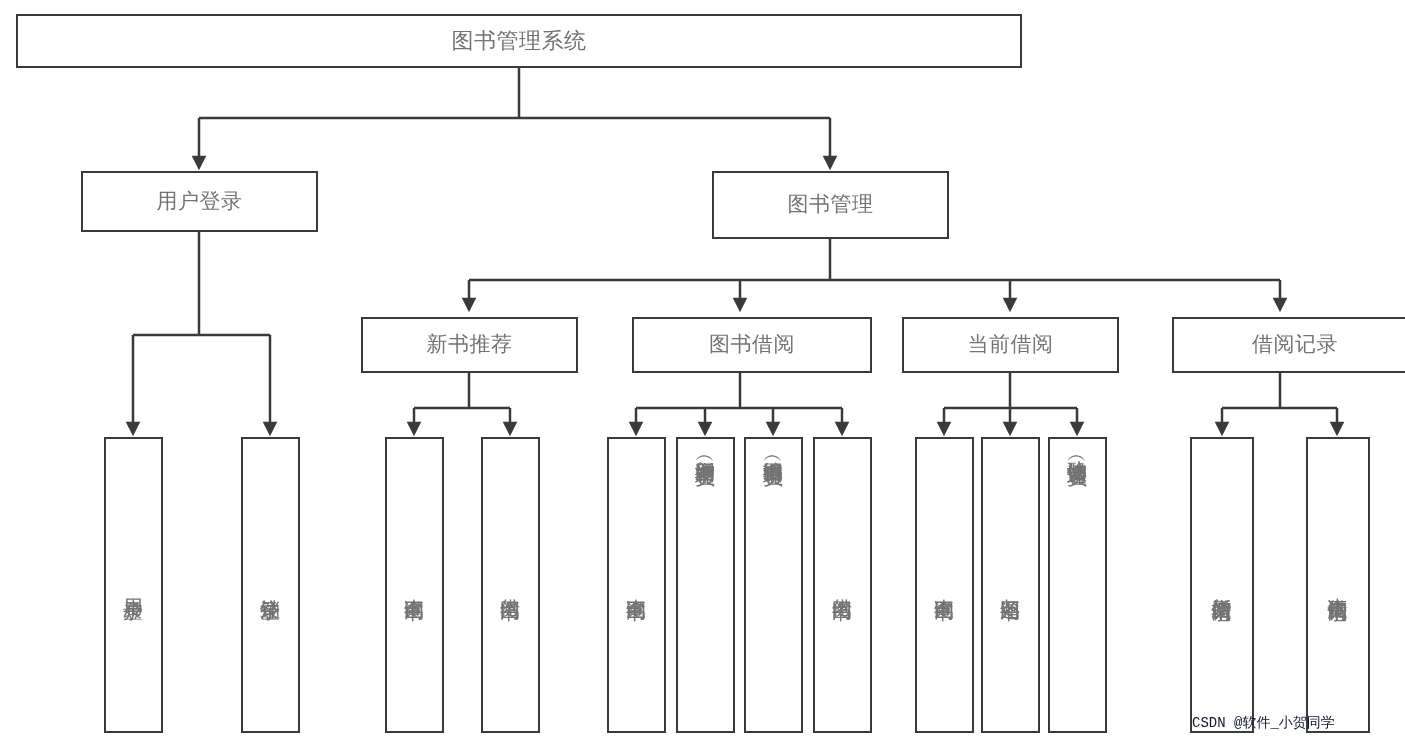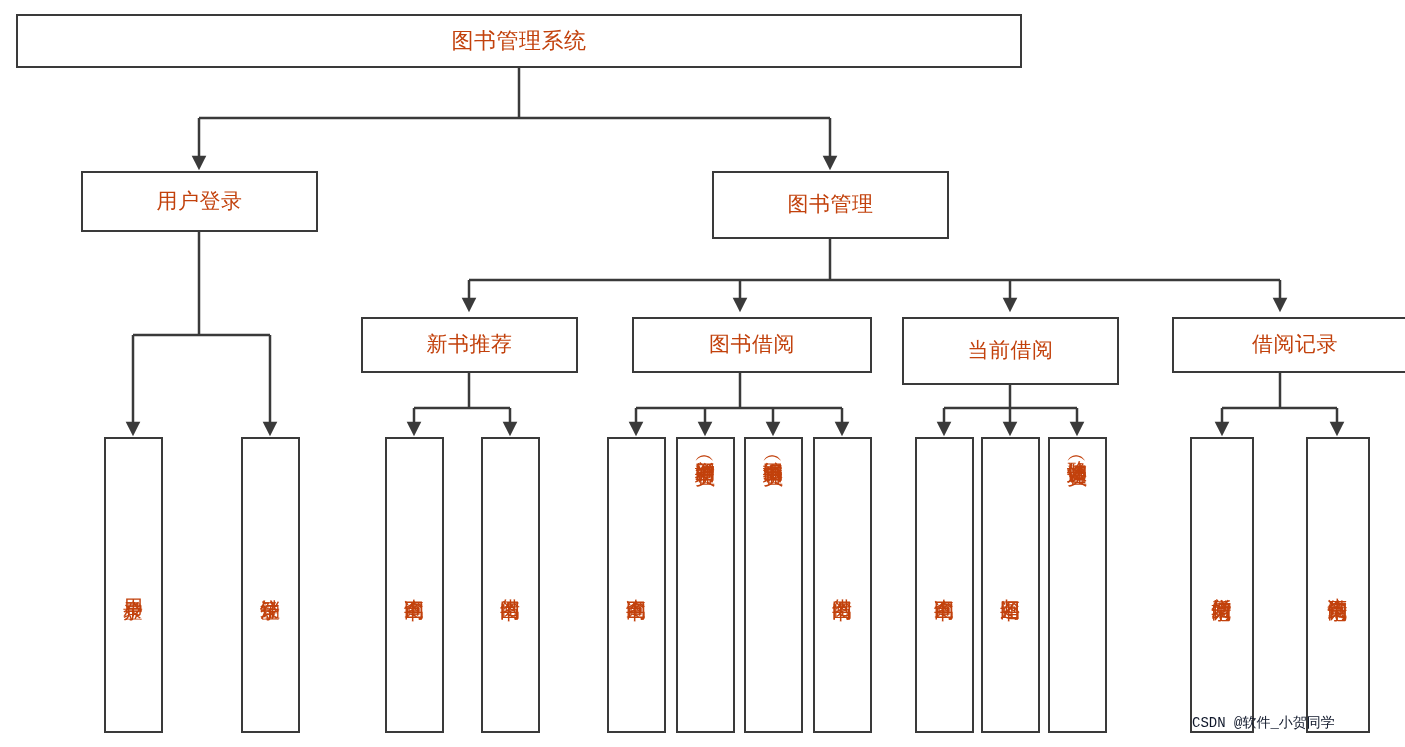--- a/index.html
+++ b/index.html
@@ -23,21 +23,21 @@
     left: 0;
     top: 0;
     width: 1405px;
     height: 747px;
   }
   .node {
     position: absolute;
     box-sizing: border-box;
     border: 2px solid #3a3a3a;
     background: #ffffff;
-    color: #c2410c;
+    color: #737373;
     display: flex;
     align-items: center;
     justify-content: center;
     text-align: left;
     z-index: 2;
   }
   .node.horiz {
     font-size: 21px;
     line-height: 1.1;
     letter-spacing: 0.5px;
@@ -139,21 +139,21 @@
   <div class="node horiz" style="left:712px; top:171px; width:237px; height:68px;">
     <span>图书管理</span>
   </div>
 
   <div class="node horiz" style="left:361px; top:317px; width:217px; height:56px;">
     <span>新书推荐</span>
   </div>
   <div class="node horiz" style="left:632px; top:317px; width:240px; height:56px;">
     <span>图书借阅</span>
   </div>
-  <div class="node horiz" style="left:902px; top:317px; width:217px; height:68px;">
+  <div class="node horiz" style="left:902px; top:317px; width:217px; height:56px;">
     <span>当前借阅</span>
   </div>
   <div class="node horiz" style="left:1172px; top:317px; width:246px; height:56px;">
     <span>借阅记录</span>
   </div>
 
   <div class="node vert center-text" style="left:104px; top:437px; width:59px; height:296px;">
     <span class="vert-text">用户登录</span>
   </div>
   <div class="node vert center-text" style="left:241px; top:437px; width:59px; height:296px;">

